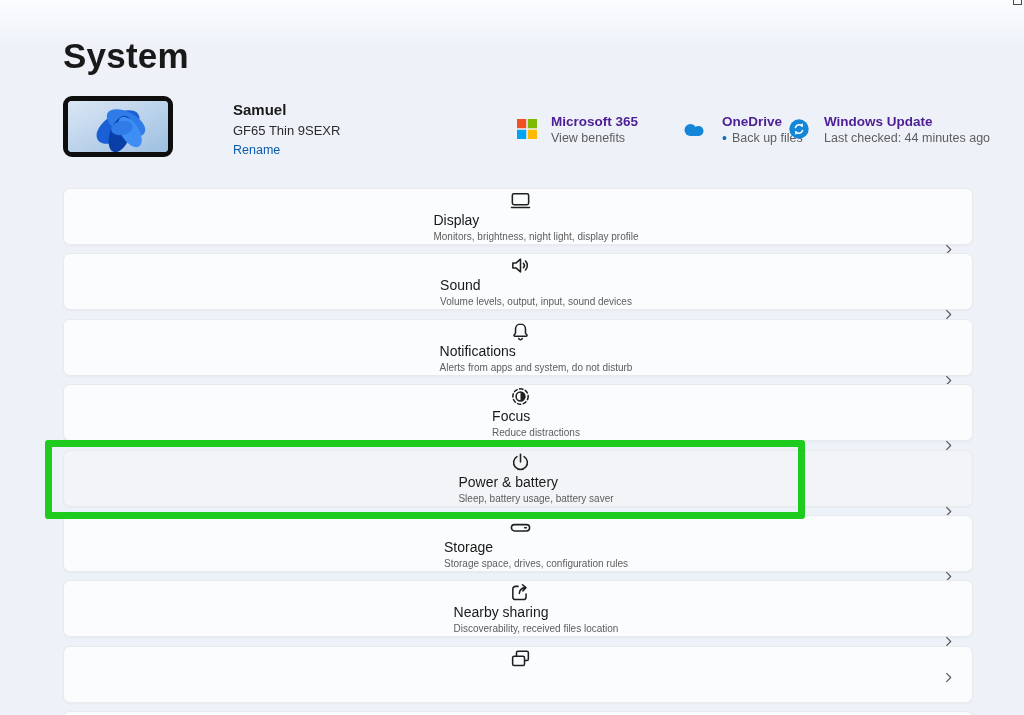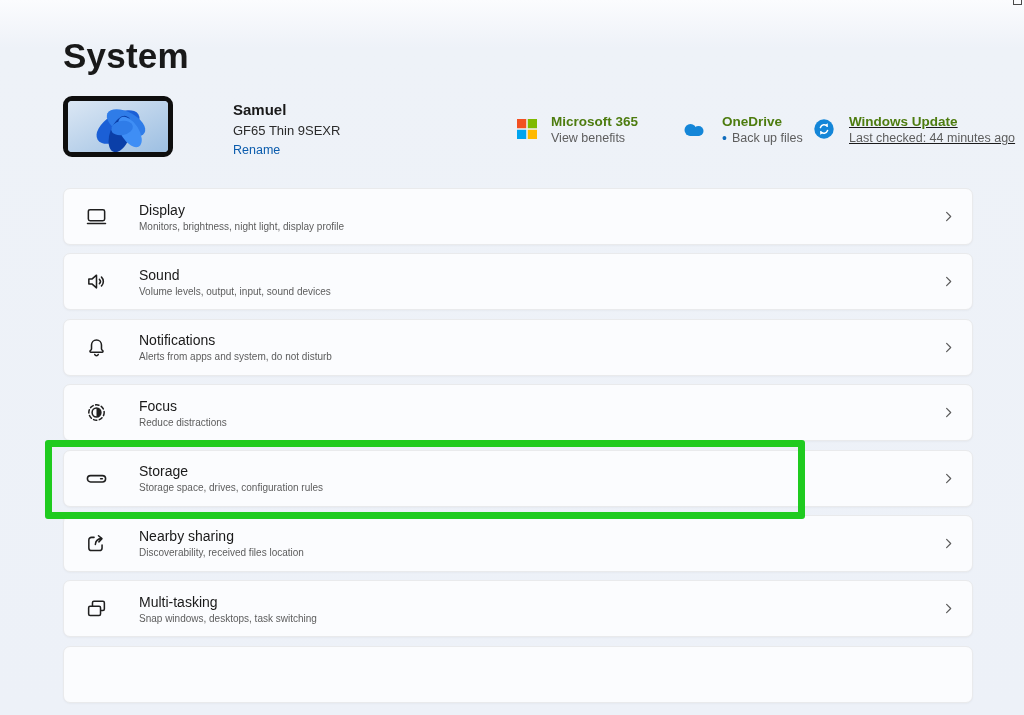--- a/index.html
+++ b/index.html
@@ -29,38 +29,39 @@
   .device-card svg { display: block; width: 100%; height: 100%; }
   .device-info { position: absolute; left: 190px; top: 101px; margin-left: 43px; }
   .device-name { font-size: 15px; font-weight: 700; color: #191919; }
   .device-model { font-size: 13px; color: #2b2b2b; margin-top: 5px; }
   .rename-link { font-size: 12.5px; margin-top: 5px; cursor: pointer; }
 
   
   .quick-card { position: absolute; top: 107px; display: flex; align-items: center; gap: 14px; height: 44px; }
   .quick-card .qicon { flex: 0 0 auto; display: flex; align-items: center; }
   .qtext { display: flex; flex-direction: column; gap: 2px; }
-  .qtitle { font-size: 13.5px; font-weight: 700; color: #4d7c0f; white-space: nowrap; }
+  .qtitle { font-size: 13.5px; font-weight: 700; color: #4c1d95; white-space: nowrap; }
   .qsub { font-size: 12.5px; color: #5d5d5d; white-space: nowrap; display: flex; align-items: center; gap: 5px; }
   .qsub .bullet { color: #0f6cbd; font-size: 14px; line-height: 10px; }
 
   
   .settings-list {
     position: absolute; left: 63px; top: 188px; width: 910px;
     display: flex; flex-direction: column; row-gap: 8.4px;
   }
   .setting-row {
     height: 57px; width: 100%;
     background: #fbfcfe;
     border: 1px solid #e9eaec;
     border-radius: 7px;
     box-shadow: 0 1px 2px rgba(0,0,0,.035);
     display: flex; align-items: center;
     padding: 0 16px 0 21px;
     cursor: pointer;
+    flex-direction: column;
   }
   .setting-row.highlighted { background: #f3f4f7; }
   .row-icon { width: 23px; height: 23px; color: #1f1f1f; flex: 0 0 auto; }
   .row-icon svg { width: 23px; height: 23px; display: block; }
   .row-text { margin-left: 31px; display: flex; flex-direction: column; gap: 3px; }
   .row-title { font-size: 14px; color: #191919; }
   .row-sub { font-size: 10px; color: #5d5d5d; }
   .row-chevron { margin-left: auto; width: 15px; height: 15px; flex: 0 0 auto; }
   .row-chevron svg { width: 15px; height: 15px; display: block; }
 
@@ -146,21 +147,21 @@
         </span>
     <span class="qtext">
       <span class="qtitle">OneDrive</span>
       <span class="qsub">
         <span class="bullet">•</span>
         <span class="qsub-text">Back up files</span>
       </span>
     </span>
   </div>
 
-  <div class="quick-card" style="left: 813px; text-decoration: underline;">
+  <div class="quick-card" style="left: 788px;">
     <span class="qicon">
           <svg viewBox="0 0 24 24" width="22" height="22">
             <circle cx="12" cy="12" r="10.6" fill="#1486d8"></circle>
             <g stroke="#fff" stroke-width="1.7" fill="none" stroke-linecap="round">
               <path d="M8.1 10.3a4.3 4.3 0 0 1 7.4-1.3"></path>
               <path d="M15.9 13.7a4.3 4.3 0 0 1-7.4 1.3"></path>
             </g>
             <path d="M16.2 5.6l-.2 3.6-3.3-1.3z" fill="#fff"></path>
             <path d="M7.8 18.4l.2-3.6 3.3 1.3z" fill="#fff"></path>
           </svg>
@@ -243,20 +244,37 @@
       <span class="row-title">Focus</span>
       <span class="row-sub">Reduce distractions</span>
     </span>
     <span class="row-chevron">
           <svg viewBox="0 0 24 24" fill="none" stroke="#5a5a5a" stroke-width="1.9" stroke-linecap="round" stroke-linejoin="round">
             <path d="M9 5.5l6.5 6.5L9 18.5"></path>
           </svg>
         </span>
   </div>
 
+  <div class="setting-row highlighted">
+    <span class="row-icon">
+          <svg viewBox="0 0 24 24" fill="none" stroke="currentColor" stroke-width="1.6" stroke-linecap="round" stroke-linejoin="round">
+            <path d="M12 3.4v8"></path>
+            <path d="M8.3 5.9a7.2 7.2 0 1 0 7.4 0"></path>
+          </svg>
+        </span>
+    <span class="row-text">
+      <span class="row-title">Power &amp; battery</span>
+      <span class="row-sub">Sleep, battery usage, battery saver</span>
+    </span>
+    <span class="row-chevron">
+          <svg viewBox="0 0 24 24" fill="none" stroke="#5a5a5a" stroke-width="1.9" stroke-linecap="round" stroke-linejoin="round">
+            <path d="M9 5.5l6.5 6.5L9 18.5"></path>
+          </svg>
+        </span>
+  </div>
 
   <div class="setting-row">
     <span class="row-icon">
           <svg viewBox="0 0 24 24" fill="none" stroke="currentColor" stroke-width="1.6" stroke-linecap="round" stroke-linejoin="round">
             <rect x="2.5" y="9" width="19" height="6.6" rx="3.3"></rect>
             <path d="M16.3 12.3h1.8"></path>
           </svg>
         </span>
     <span class="row-text">
       <span class="row-title">Storage</span>
@@ -288,24 +306,20 @@
         </span>
   </div>
 
   <div class="setting-row">
     <span class="row-icon">
           <svg viewBox="0 0 24 24" fill="none" stroke="currentColor" stroke-width="1.6" stroke-linecap="round" stroke-linejoin="round">
             <rect x="7.8" y="4.4" width="12.4" height="9.6" rx="1.5"></rect>
             <rect x="3.8" y="9.6" width="12.4" height="9.6" rx="1.5" fill="#fbfcfe"></rect>
           </svg>
         </span>
-    <span class="row-text">
-      <span class="row-title">Multi-tasking</span>
-      <span class="row-sub">Snap windows, desktops, task switching</span>
-    </span>
     <span class="row-chevron">
           <svg viewBox="0 0 24 24" fill="none" stroke="#5a5a5a" stroke-width="1.9" stroke-linecap="round" stroke-linejoin="round">
             <path d="M9 5.5l6.5 6.5L9 18.5"></path>
           </svg>
         </span>
   </div>
 
   <div class="setting-row"></div>
 </div>
 

